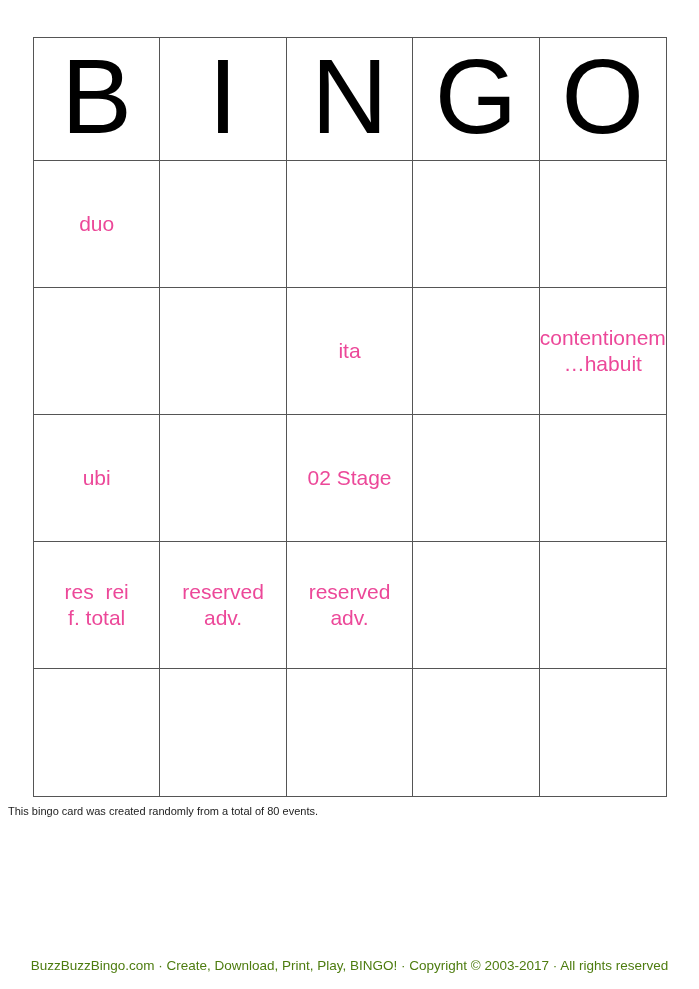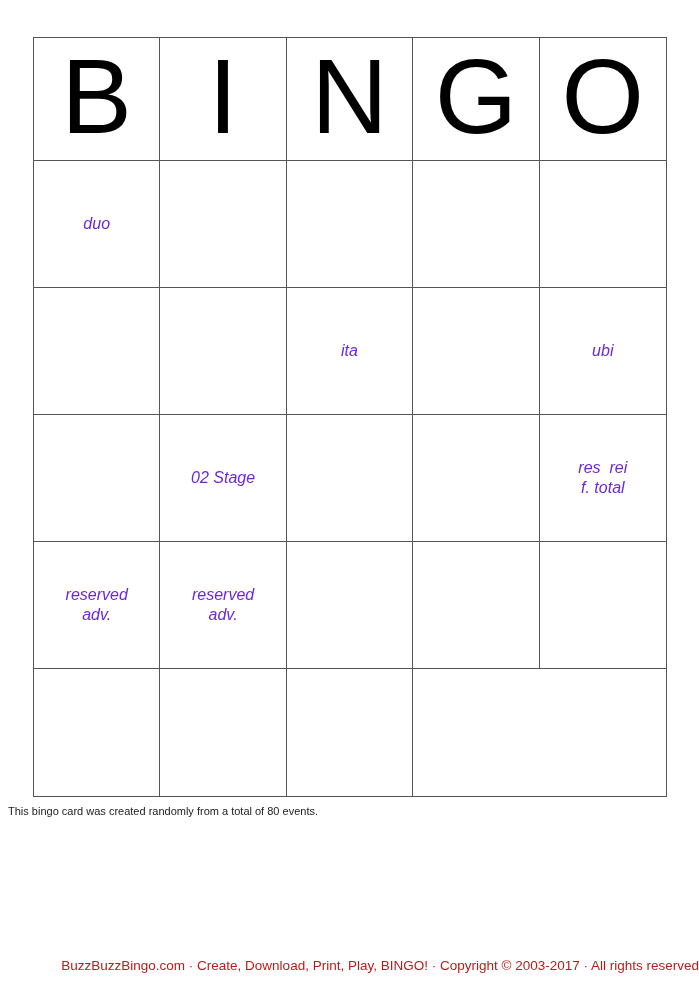--- a/index.html
+++ b/index.html
@@ -39,42 +39,41 @@
   .grid > div:nth-child(5n) { border-right: none; }
   .grid > div:nth-child(n+26) { border-bottom: none; }
   .hcell {
     font-size: 106px;
     line-height: 1;
     font-weight: 400;
     color: #000;
     padding-bottom: 6px;
   }
   .cell {
-    font-size: 16px;
+    font-size: 21px;
     line-height: 1.22;
-    color: #6d28d9;
+    color: #ec4899;
     white-space: pre-wrap;
     padding: 2px;
-    font-style: italic;
   }
   .gen-note {
     position: absolute;
     left: 8px;
     top: 805px;
     font-size: 11px;
     color: #222;
   }
   .footer {
     position: absolute;
     left: 0;
     top: 958px;
     width: 699px;
-    text-align: right;
+    text-align: center;
     font-size: 13.5px;
-    color: #b91c1c;
+    color: #4d7c0f;
   }
 </style>
 </head>
 <body>
 
 <div class="grid">
   <div class="hcell">B</div>
   <div class="hcell">I</div>
   <div class="hcell">N</div>
   <div class="hcell">G</div>
@@ -83,20 +82,22 @@
   <div class="cell">duo</div>
   <div class="cell"></div>
   <div class="cell"></div>
   <div class="cell"></div>
   <div class="cell"></div>
 
   <div class="cell"></div>
   <div class="cell"></div>
   <div class="cell">ita</div>
   <div class="cell"></div>
+  <div class="cell">contentionem
+…habuit</div>
 
   <div class="cell">ubi</div>
   <div class="cell"></div>
   <div class="cell">02 Stage</div>
   <div class="cell"></div>
   <div class="cell"></div>
 
   <div class="cell">res  rei
 f. total</div>
   <div class="cell">reserved

